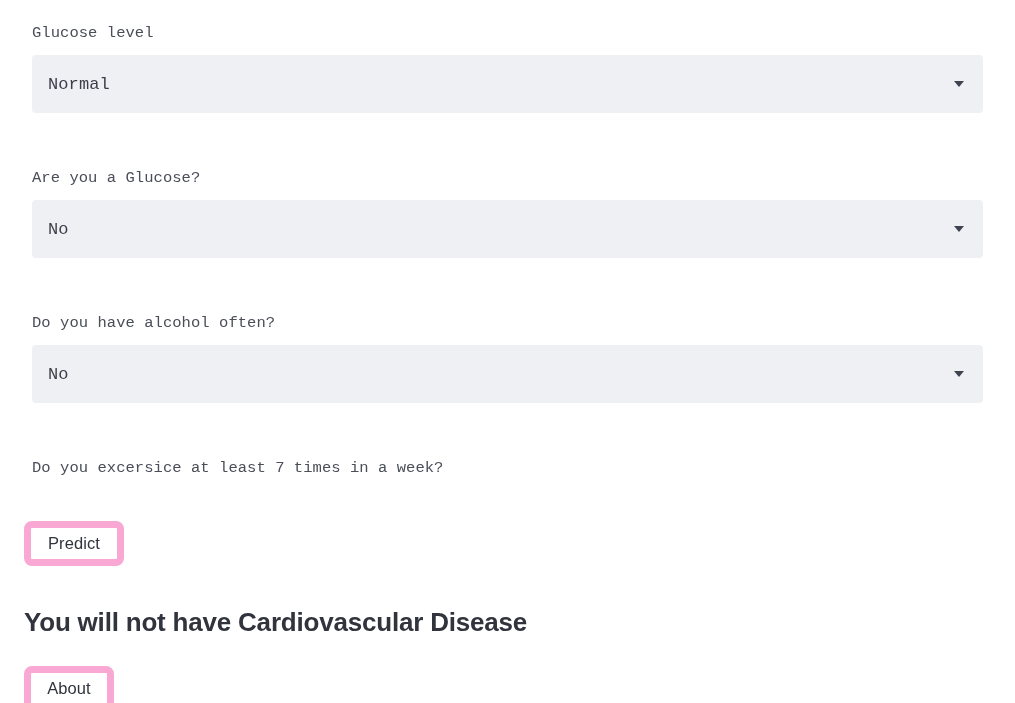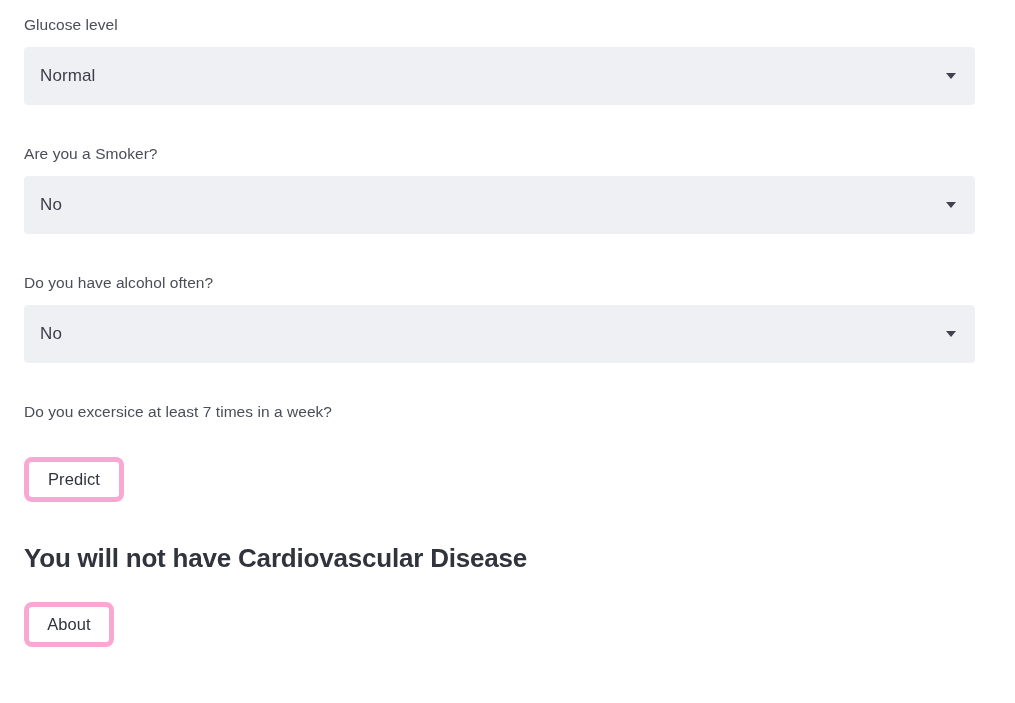--- a/index.html
+++ b/index.html
@@ -18,21 +18,22 @@
   .page {
     position: relative;
     width: 1015px;
     height: 703px;
     box-sizing: border-box;
     padding: 0 24px;
   }
 
   
   .field {
-    margin: 0;
+    margin: 8px;
+    font-family: Liberation Mono, monospace;
   }
   .field-label {
     font-size: 15.5px;
     line-height: 20px;
     color: #4b4e58;
     letter-spacing: 0.05px;
     white-space: nowrap;
   }
 
   .select-wrap {
@@ -69,21 +70,21 @@
   
   .gap-label-select { height: 12px; }
   .gap-section      { height: 39px; }
 
   
   .btn {
     display: inline-flex;
     align-items: center;
     justify-content: center;
     background: #ffffff;
-    border: 5px solid #f9a8d4;
+    border: 7px solid #f9a8d4;
     border-radius: 8px;
     color: #31343d;
     font-size: 16.5px;
     font-family: "Liberation Sans", sans-serif;
     letter-spacing: 0.1px;
     box-sizing: border-box;
     padding: 0 11px;
     cursor: pointer;
   }
   .btn-predict {
@@ -118,21 +119,21 @@
     <div class="select-wrap">
       <span class="select-value">Normal</span>
       <span class="select-caret"></span>
     </div>
   </div>
 
   <div class="gap-section"></div>
 
   
   <div class="field">
-    <div class="field-label">Are you a Smoker?</div>
+    <div class="field-label">Are you a Glucose?</div>
     <div class="gap-label-select"></div>
     <div class="select-wrap">
       <span class="select-value">No</span>
       <span class="select-caret"></span>
     </div>
   </div>
 
   <div class="gap-section"></div>
 
   

